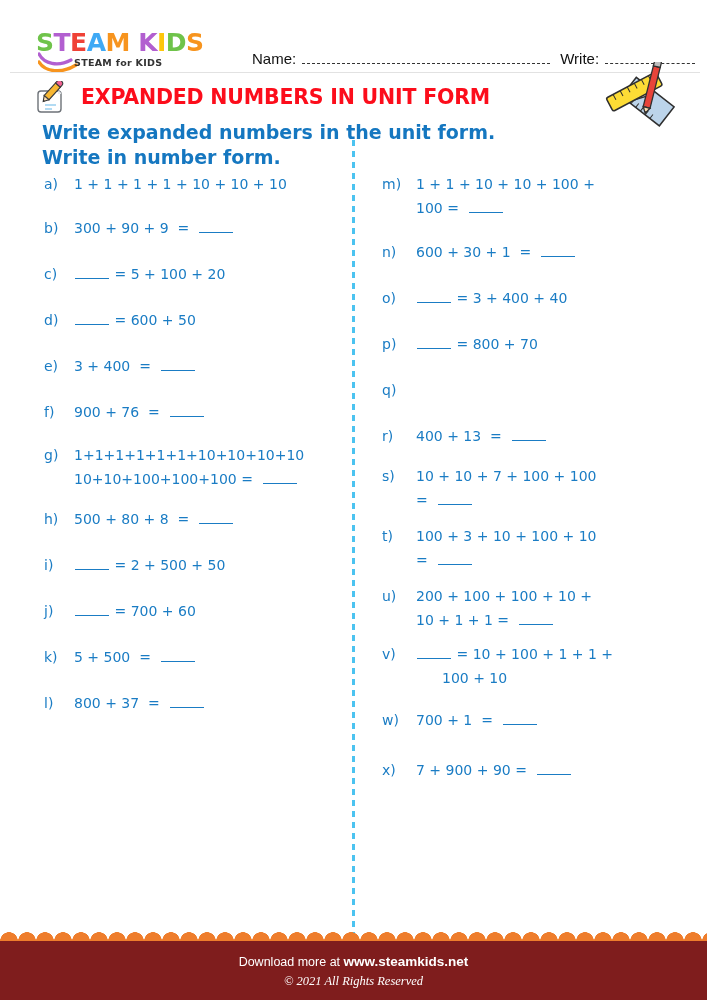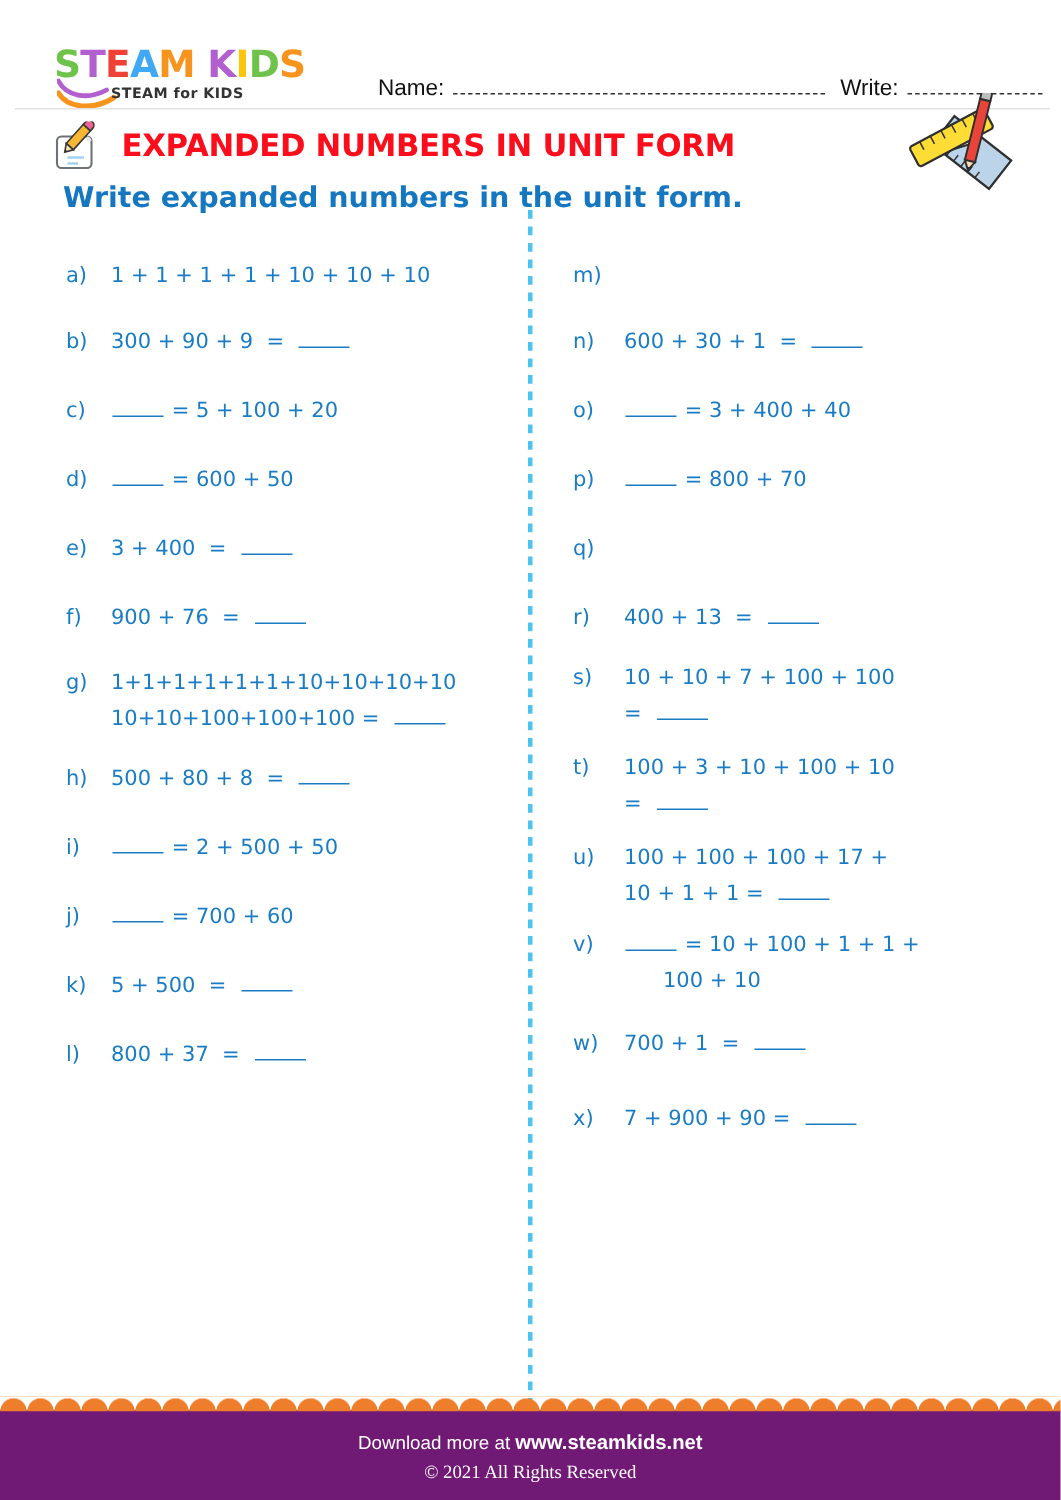--- a/index.html
+++ b/index.html
@@ -203,21 +203,21 @@
     margin: 0 1px;
   }
 
   
   .footer {
     position: absolute;
     left: 0;
     bottom: 0;
     width: 707px;
     height: 60px;
-    background: #701a75;
+    background: #7f1d1d;
   }
   .scallop {
     position: absolute;
     left: 0;
     top: -9px;
     width: 707px;
     height: 10px;
     background-image: radial-gradient(circle at 9px 10px, #ee7d2c 8.6px, transparent 9px);
     background-size: 18px 10px;
     background-repeat: repeat-x;
@@ -236,20 +236,21 @@
     font-weight: bold;
     font-size: 13.5px;
   }
   .footer-line2 {
     position: absolute;
     left: 0;
     top: 34px;
     width: 707px;
     text-align: center;
     font-family: "Liberation Serif", serif;
+    font-style: italic;
     font-size: 12.5px;
     color: #ffffff;
   }
 </style>
 </head>
 <body>
 
 <div class="page">
 
   <div class="header">
@@ -316,20 +317,21 @@
         <rect x="54" y="4" width="7" height="42" fill="#e8443a" stroke="#2f2f2f" stroke-width="1.3"></rect>
         <path d="M54 4 h7 v-4 a3.5 3.5 0 0 0 -7 0 z" fill="#bdbdbd" stroke="#2f2f2f" stroke-width="1.3"></path>
         <path d="M54 46 h7 l-3.5 6 z" fill="#ffe0b2" stroke="#2f2f2f" stroke-width="1.3"></path>
         <path d="M56 50 h3 l-1.5 2 z" fill="#2f2f2f"></path>
       </g>
     </svg>
   </div>
 
   <div class="instructions">
     <div class="instr-line">Write expanded numbers in the unit form.</div>
+    <div class="instr-line">Write in number form.</div>
   </div>
 
   <div class="divider"></div>
 
   <div class="col col-left" id="col-left">
       <div class="q" style="margin-bottom: 20px;">
         <div class="q-label">a)</div>
         <div class="q-body">
           <div class="q-line">1 + 1 + 1 + 1 + 10 + 10 + 10</div>
         </div>
@@ -399,20 +401,24 @@
         <div class="q-label">l)</div>
         <div class="q-body">
           <div class="q-line">800 + 37  =  <span class="blank"></span></div>
         </div>
       </div>
     </div>
 
   <div class="col col-right" id="col-right">
       <div class="q" style="margin-bottom: 20px;">
         <div class="q-label">m)</div>
+        <div class="q-body">
+          <div class="q-line">1 + 1 + 10 + 10 + 100 +</div>
+          <div class="q-line">100 =  <span class="blank"></span></div>
+        </div>
       </div>
       <div class="q" style="margin-bottom: 22px;">
         <div class="q-label">n)</div>
         <div class="q-body">
           <div class="q-line">600 + 30 + 1  =  <span class="blank"></span></div>
         </div>
       </div>
       <div class="q" style="margin-bottom: 22px;">
         <div class="q-label">o)</div>
         <div class="q-body">
@@ -444,21 +450,21 @@
       <div class="q" style="margin-bottom: 12px;">
         <div class="q-label">t)</div>
         <div class="q-body">
           <div class="q-line">100 + 3 + 10 + 100 + 10</div>
           <div class="q-line">=  <span class="blank"></span></div>
         </div>
       </div>
       <div class="q" style="margin-bottom: 10px;">
         <div class="q-label">u)</div>
         <div class="q-body">
-          <div class="q-line">100 + 100 + 100 + 17 +</div>
+          <div class="q-line">200 + 100 + 100 + 10 +</div>
           <div class="q-line">10 + 1 + 1 =  <span class="blank"></span></div>
         </div>
       </div>
       <div class="q" style="margin-bottom: 18px;">
         <div class="q-label">v)</div>
         <div class="q-body">
           <div class="q-line"><span class="blank"></span> = 10 + 100 + 1 + 1 +</div>
           <div class="q-line indent-2">100 + 10</div>
         </div>
       </div>

